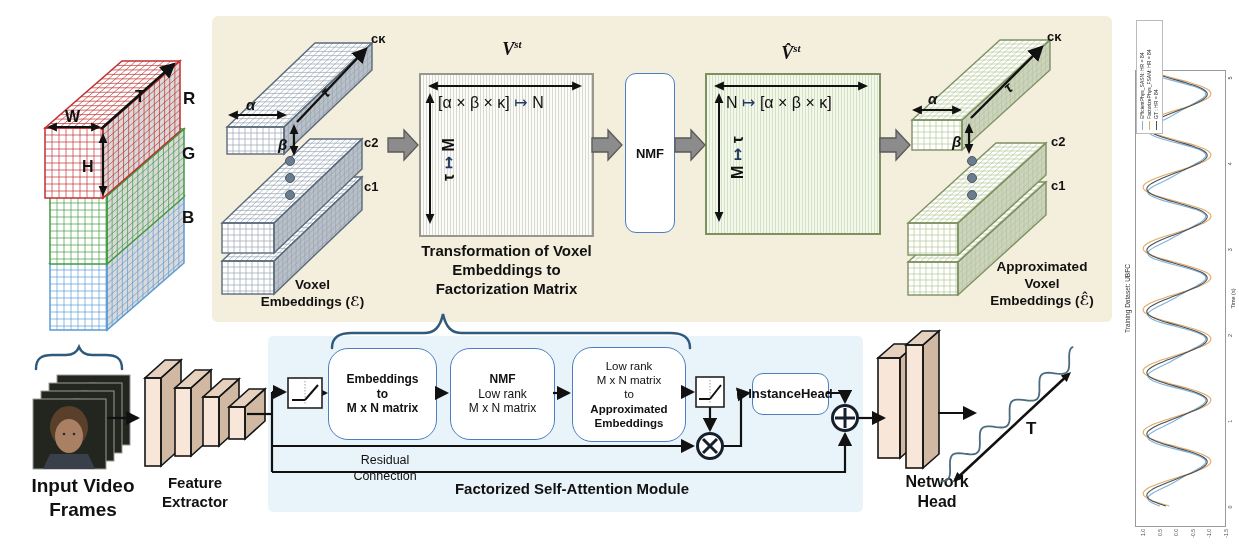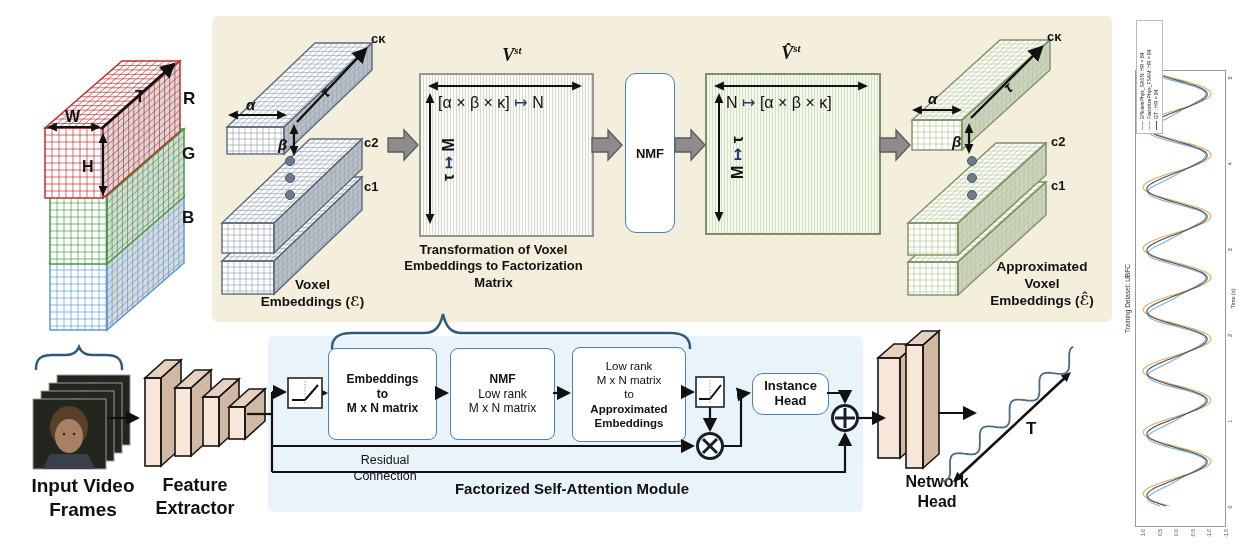--- a/index.html
+++ b/index.html
@@ -11,24 +11,24 @@
   #fig{position:absolute;left:0;top:0;z-index:6;pointer-events:none;}
   .cap{position:absolute;text-align:center;font-weight:bold;line-height:1.25;z-index:4;}
   .mtx{position:absolute;z-index:3;background:repeating-linear-gradient(90deg,#fbfbf8 0px,#fbfbf8 2px,#d9d9d2 2px,#d9d9d2 3px);border:2px solid #97978f;}
   .mtx.green{background:repeating-linear-gradient(90deg,#f3f7ec 0px,#f3f7ec 2px,#d4e1c3 2px,#d4e1c3 3px);border:2px solid #7d9160;}
   .mtx-row{position:absolute;font-weight:normal;font-size:16px;white-space:nowrap;z-index:4;}
   .mtx-col{position:absolute;font-weight:bold;font-size:16px;white-space:nowrap;z-index:4;transform:rotate(-90deg);text-align:center;}
   .mapsto{color:#1f3864;font-family:"DejaVu Sans",sans-serif;}
   .mtitle{position:absolute;text-align:center;font-family:"Liberation Serif","DejaVu Serif",serif;font-style:italic;font-weight:bold;font-size:18px;z-index:4;}
   .mtitle sup{font-size:11px;}
   #nmf-box{position:absolute;left:625px;top:73px;width:48px;height:158px;background:#fff;border:1.6px solid #4a7fc1;border-radius:11px;display:flex;align-items:center;justify-content:center;font-weight:bold;font-size:13px;z-index:3;}
-  .fsam-box{position:absolute;background:#fff;border:1.6px solid #4a7fc1;border-radius:8px;display:flex;flex-direction:column;align-items:center;justify-content:center;text-align:center;z-index:3;}
+  .fsam-box{position:absolute;background:#fff;border:1.6px solid #4a7fc1;border-radius:20px;display:flex;flex-direction:column;align-items:center;justify-content:center;text-align:center;z-index:3;}
   .fsam-box .ln{font-size:12px;line-height:1.22;}
   .fsam-box .b{font-weight:bold;}
-  #in-box{position:absolute;left:752px;top:373px;width:75px;height:40px;background:#fff;border:1.6px solid #4a7fc1;border-radius:11px;display:flex;flex-direction:column;align-items:center;justify-content:center;z-index:3;font-weight:bold;font-size:13px;line-height:1.15;}
+  #in-box{position:absolute;left:752px;top:373px;width:75px;height:40px;background:#fff;border:1.6px solid #4a7fc1;border-radius:11px;display:flex;flex-direction:row;align-items:center;justify-content:center;z-index:3;font-weight:bold;font-size:13px;line-height:1.15;}
   .norm{font-weight:normal;}
   
   #chart-rot{position:absolute;left:1124px;top:20px;width:520px;height:114px;transform-origin:top left;transform:rotate(-90deg) translateX(-520px);z-index:2;background:#fff;}
   #chart-title{position:absolute;left:13px;top:0px;width:457px;text-align:center;font-size:6.5px;color:#333;}
   #plot-box{position:absolute;left:13px;top:11px;width:457px;height:91px;border:1px solid #999;box-sizing:border-box;background:#fff;overflow:hidden;}
   .ytick{position:absolute;width:11px;text-align:right;font-size:5px;color:#444;}
   .xtick{position:absolute;width:12px;text-align:center;font-size:5.5px;color:#444;}
   #xlabel{position:absolute;left:13px;top:106px;width:457px;text-align:center;font-size:5.5px;color:#333;}
   #legend{position:absolute;left:406px;top:12px;width:114px;background:#fff;border:0.5px solid #bbb;padding:2px 3px;box-sizing:border-box;z-index:3;}
   .lg-row{display:flex;align-items:center;margin:0 0 1px 0;}
@@ -36,25 +36,25 @@
   .lg-txt{font-size:5px;white-space:nowrap;color:#222;}
 </style>
 </head>
 <body>
 
 <div id="canvas">
 
   <div id="panel-top" class="panel"></div>
   <div id="panel-fsam" class="panel"></div>
 
-  <div class="mtitle" style="left:462px;top:44px;width:100px;"><span>V</span><sup>st</sup></div>
+  <div class="mtitle" style="left:462px;top:38px;width:100px;"><span>V</span><sup>st</sup></div>
   <div class="mtx" style="left:419px;top:73px;width:171px;height:160px;"></div>
   <div class="mtx-row" style="left:438px;top:93px;"><span>[α × β × κ]</span> <span class="mapsto">↦</span> <span>N</span></div>
   <div class="mtx-col" style="left:388px;top:150px;width:120px;"><span>τ</span> <span class="mapsto">↦</span> <span>M</span></div>
-  <div class="cap" style="left:401px;top:242px;width:185px;font-size:13px;">Transformation of Voxel Embeddings to Factorization Matrix</div>
+  <div class="cap" style="left:414px;top:242px;width:185px;font-size:15px;">Transformation of Voxel Embeddings to Factorization Matrix</div>
 
   <div id="nmf-box">NMF</div>
 
   <div class="mtitle" style="left:741px;top:42px;width:100px;"><span>V̂</span><sup>st</sup></div>
   <div class="mtx green" style="left:705px;top:73px;width:172px;height:158px;"></div>
   <div class="mtx-row" style="left:726px;top:93px;text-align:right;"><span>N</span> <span class="mapsto">↦</span> <span>[α × β × κ]</span></div>
   <div class="mtx-col" style="left:677px;top:148px;width:120px;"><span>M</span> <span class="mapsto">↦</span> <span>τ</span></div>
 
   <div class="cap" style="left:250px;top:277px;width:125px;font-size:13.5px;">
     <div>Voxel</div>
@@ -90,21 +90,21 @@
   <div class="cap" style="left:422px;top:480px;width:300px;font-size:15px;">Factorized Self-Attention Module</div>
   <div class="cap norm" style="left:330px;top:453px;width:110px;font-weight:normal;font-size:12.5px;">
     <div>Residual</div>
     <div>Connection</div>
   </div>
 
   <div class="cap" style="left:28px;top:474px;width:110px;font-size:19px;">
     <div>Input Video</div>
     <div>Frames</div>
   </div>
-  <div class="cap" style="left:155px;top:474px;width:80px;font-size:18px;">
+  <div class="cap" style="left:155px;top:474px;width:80px;font-size:15px;">
     <div>Feature</div>
     <div>Extractor</div>
   </div>
   <div class="cap" style="left:876px;top:472px;width:66px;font-size:16px;margin-left:28px;">
     <div>Network</div>
     <div>Head</div>
   </div>
 
   <svg id="fig" width="1239" height="560" viewBox="0 0 1239 560">
     <defs>

